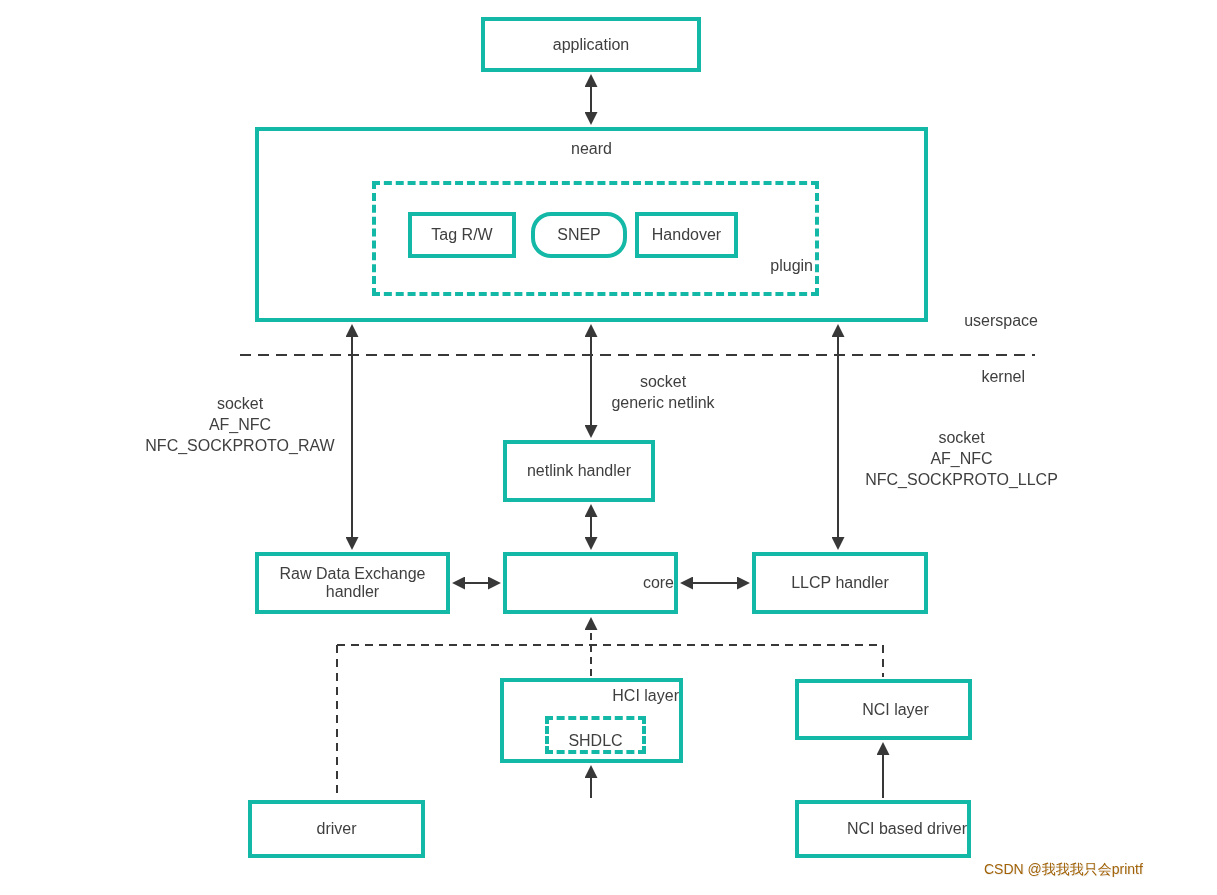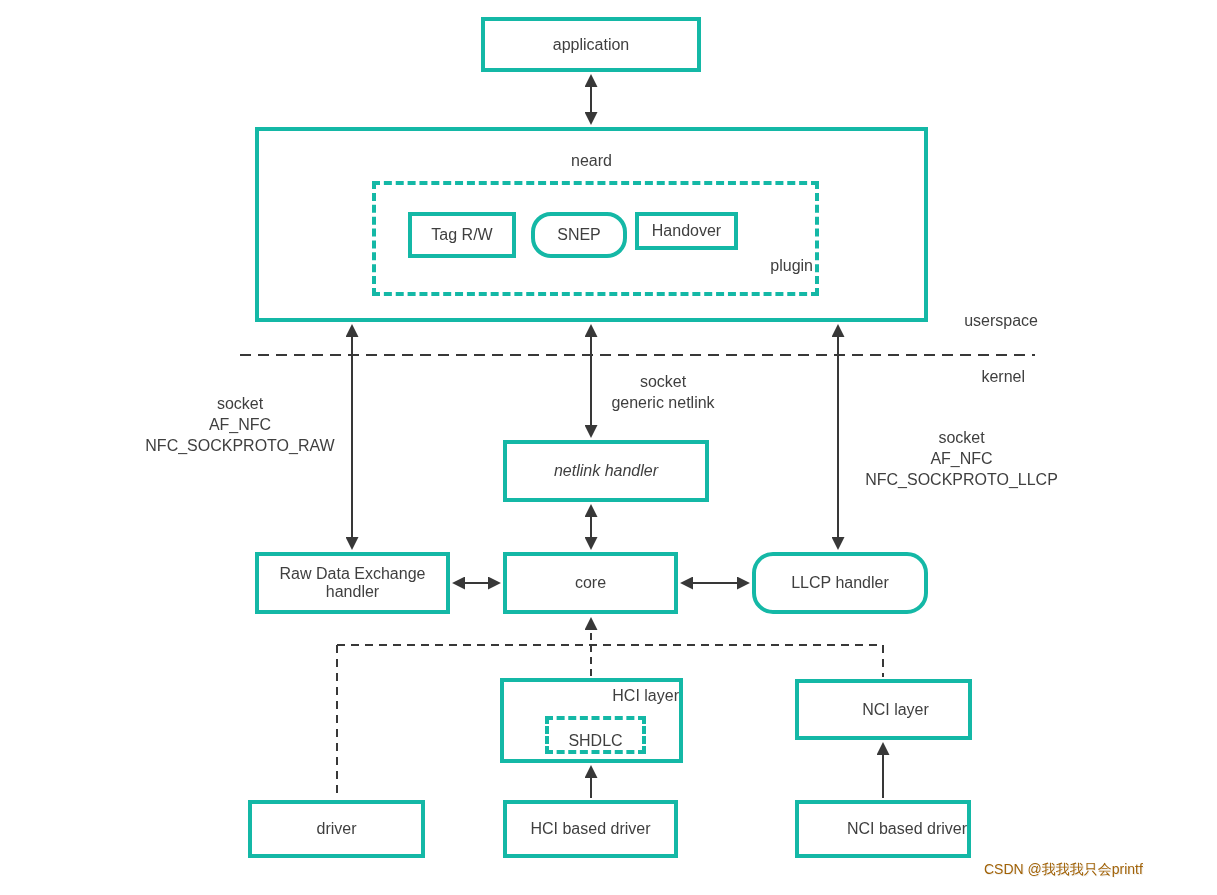--- a/index.html
+++ b/index.html
@@ -25,21 +25,21 @@
     font-size:16px;line-height:21px;
   }
   .preline{white-space:pre-line;}
   .center{text-align:center;}
   .right{text-align:right;}
   .watermark{
     position:absolute;z-index:3;
     font-size:14px;color:#a16207;
     text-shadow:1px 1px 0 #efefef;
   }
-  .neard-label{padding-top:21px;font-size:16px;}
+  .neard-label{padding-top:9px;font-size:16px;}
   .hci-label{padding-top:5px;font-size:16px;}
 </style>
 </head>
 <body>
 
 <div class="canvas">
 
   <svg class="wires" viewBox="0 0 1217 895">
     <defs>
       <marker id="ah" viewBox="0 0 10 10" refX="8.5" refY="5" markerWidth="6.5" markerHeight="6.5" orient="auto-start-reverse">
@@ -74,55 +74,52 @@
 
   <div class="box dashedbox" style="left:372px;top:181px;width:447px;height:115px;"></div>
   <div class="lbl right" style="left:745px;top:255px;width:68px;">plugin</div>
 
   <div class="box" style="left:408px;top:212px;width:108px;height:46px;">
     <span>Tag R/W</span>
   </div>
   <div class="box" style="left:531px;top:212px;width:96px;height:46px;border-radius:20px;">
     <span>SNEP</span>
   </div>
-  <div class="box" style="left:635px;top:212px;width:103px;height:38px;justify-content:center;">
+  <div class="box" style="left:635px;top:212px;width:103px;height:46px;justify-content:center;">
     <span>Handover</span>
   </div>
 
-  <div class="box" style="left:503px;top:440px;width:206px;height:62px;font-style:italic;">
+  <div class="box" style="left:503px;top:440px;width:152px;height:62px;">
     <span>netlink handler</span>
   </div>
 
   <div class="box" style="left:255px;top:552px;width:195px;height:62px;">
     <span class="preline">Raw Data Exchange
 handler</span>
   </div>
-  <div class="box" style="left:503px;top:552px;width:175px;height:62px;">
+  <div class="box" style="left:503px;top:552px;width:175px;height:62px;justify-content:flex-end;">
     <span>core</span>
   </div>
-  <div class="box" style="left:752px;top:552px;width:176px;height:62px;border-radius:21px;">
+  <div class="box" style="left:752px;top:552px;width:176px;height:62px;">
     <span>LLCP handler</span>
   </div>
 
   <div class="box toplabel" style="left:500px;top:678px;width:183px;height:85px;justify-content:flex-end;">
     <span class="hci-label">HCI layer</span>
   </div>
   <div class="box dashedbox" style="left:545px;top:716px;width:101px;height:38px;align-items:flex-end;">
     <span>SHDLC</span>
   </div>
 
   <div class="box" style="left:795px;top:679px;width:177px;height:61px;padding-left:24px;">
     <span>NCI layer</span>
   </div>
 
   <div class="box" style="left:248px;top:800px;width:177px;height:58px;">
     <span>driver</span>
-  </div>
-  <div class="box" style="left:503px;top:800px;width:175px;height:58px;">
-    <span>HCI based driver</span>
   </div>
   <div class="box" style="left:795px;top:800px;width:176px;height:58px;justify-content:flex-end;">
     <span>NCI based driver</span>
   </div>
 
   <div class="lbl right" style="left:888px;top:310px;width:150px;">userspace</div>
   <div class="lbl right" style="left:888px;top:366px;width:137px;">kernel</div>
 
   <div class="lbl preline center" style="left:125px;top:393px;width:230px;">socket
 AF_NFC

